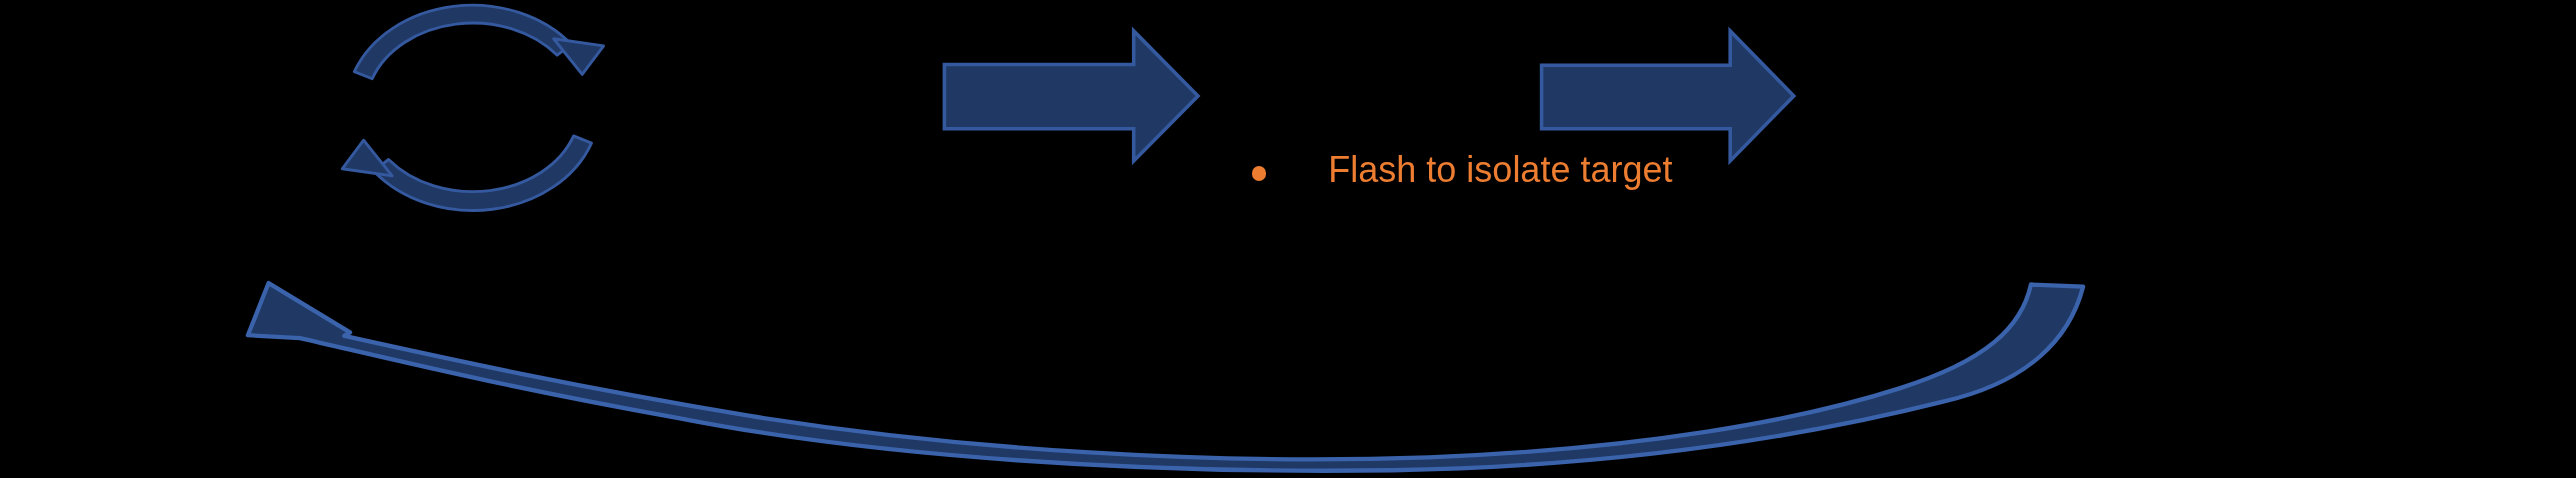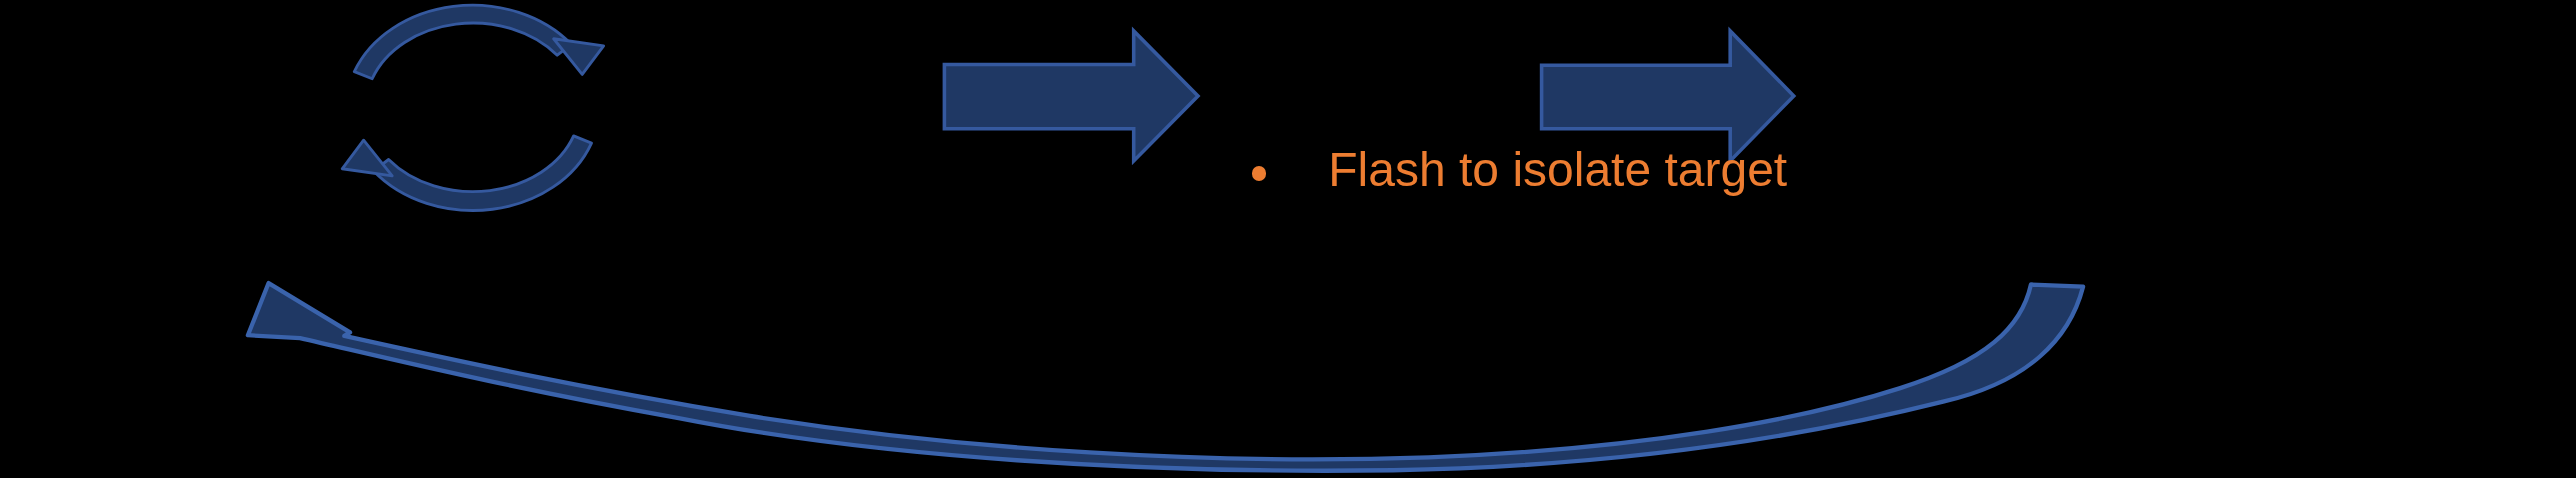--- a/index.html
+++ b/index.html
@@ -64,21 +64,21 @@
   .bullet-dot {
     width: 14.3px;
     height: 14.3px;
     border-radius: 50%;
     background: var(--accent-orange);
     margin-top: 26.4px;
     flex: 0 0 auto;
   }
   .bullet-text {
     margin-left: 62px;
-    font-size: 48px;
+    font-size: 36px;
     line-height: 59px;
     color: var(--accent-orange);
     white-space: nowrap;
   }
 </style>
 </head>
 <body>
 
 <div id="stage">
 

